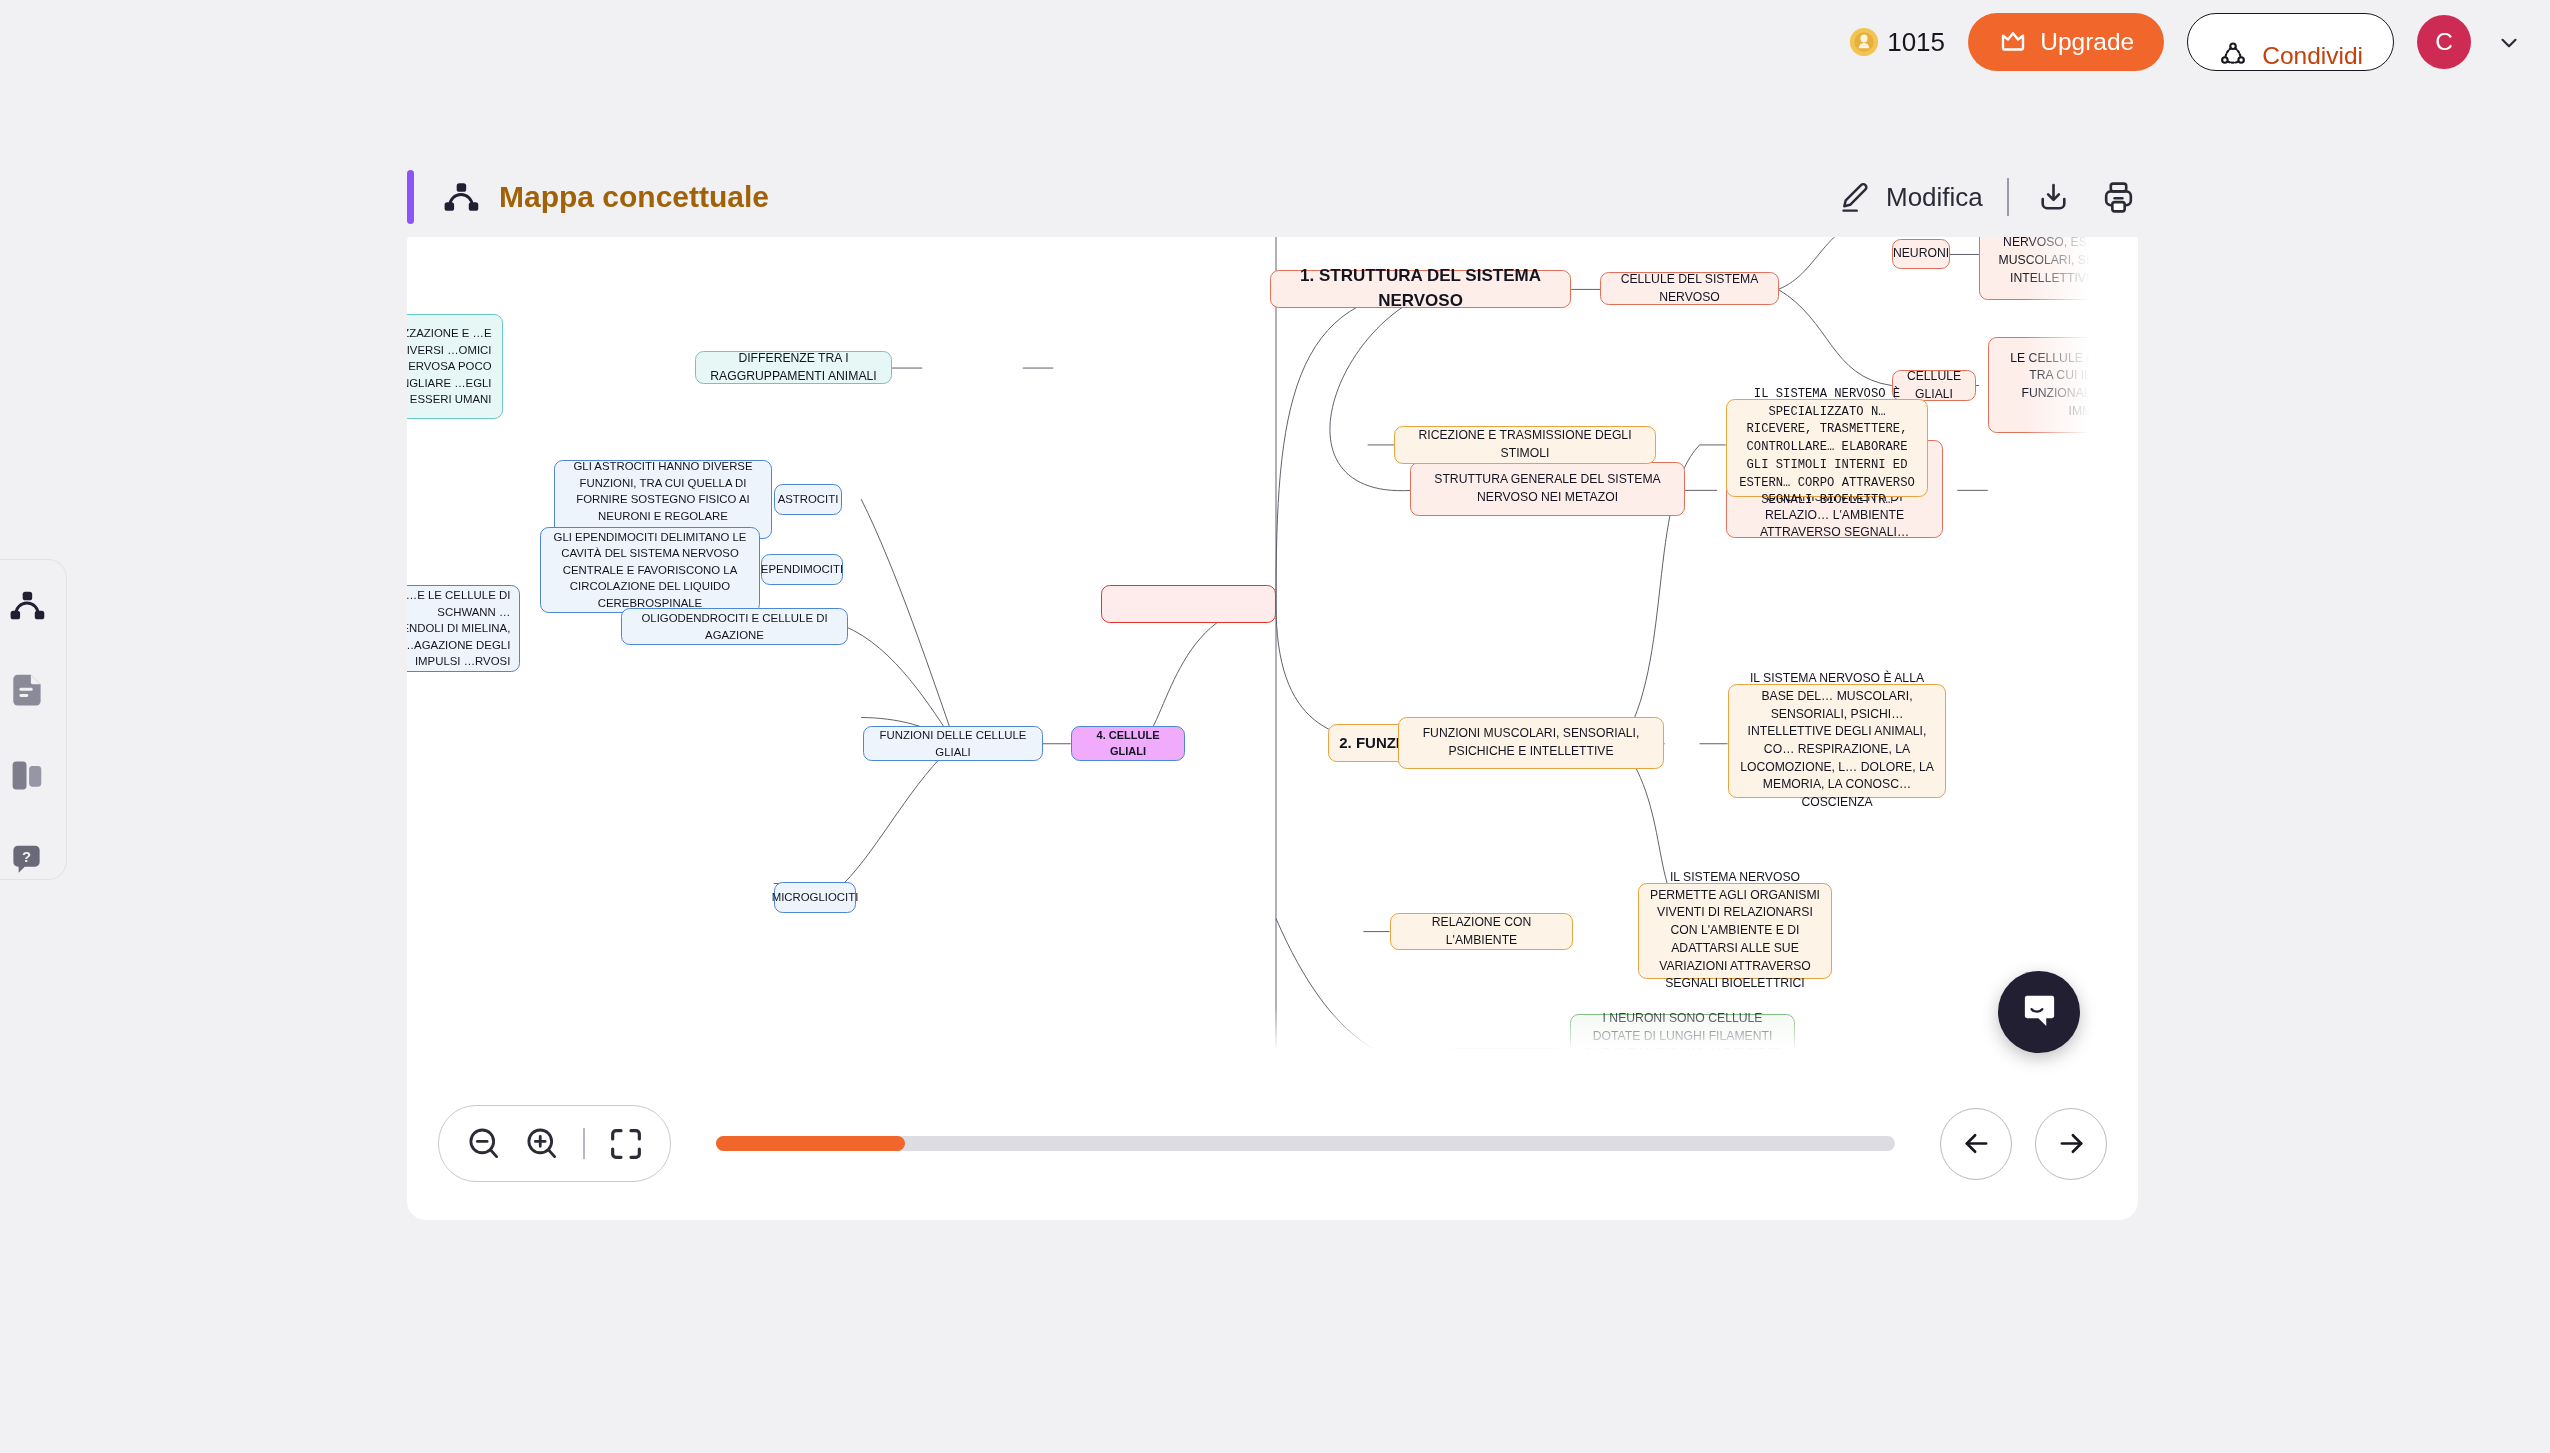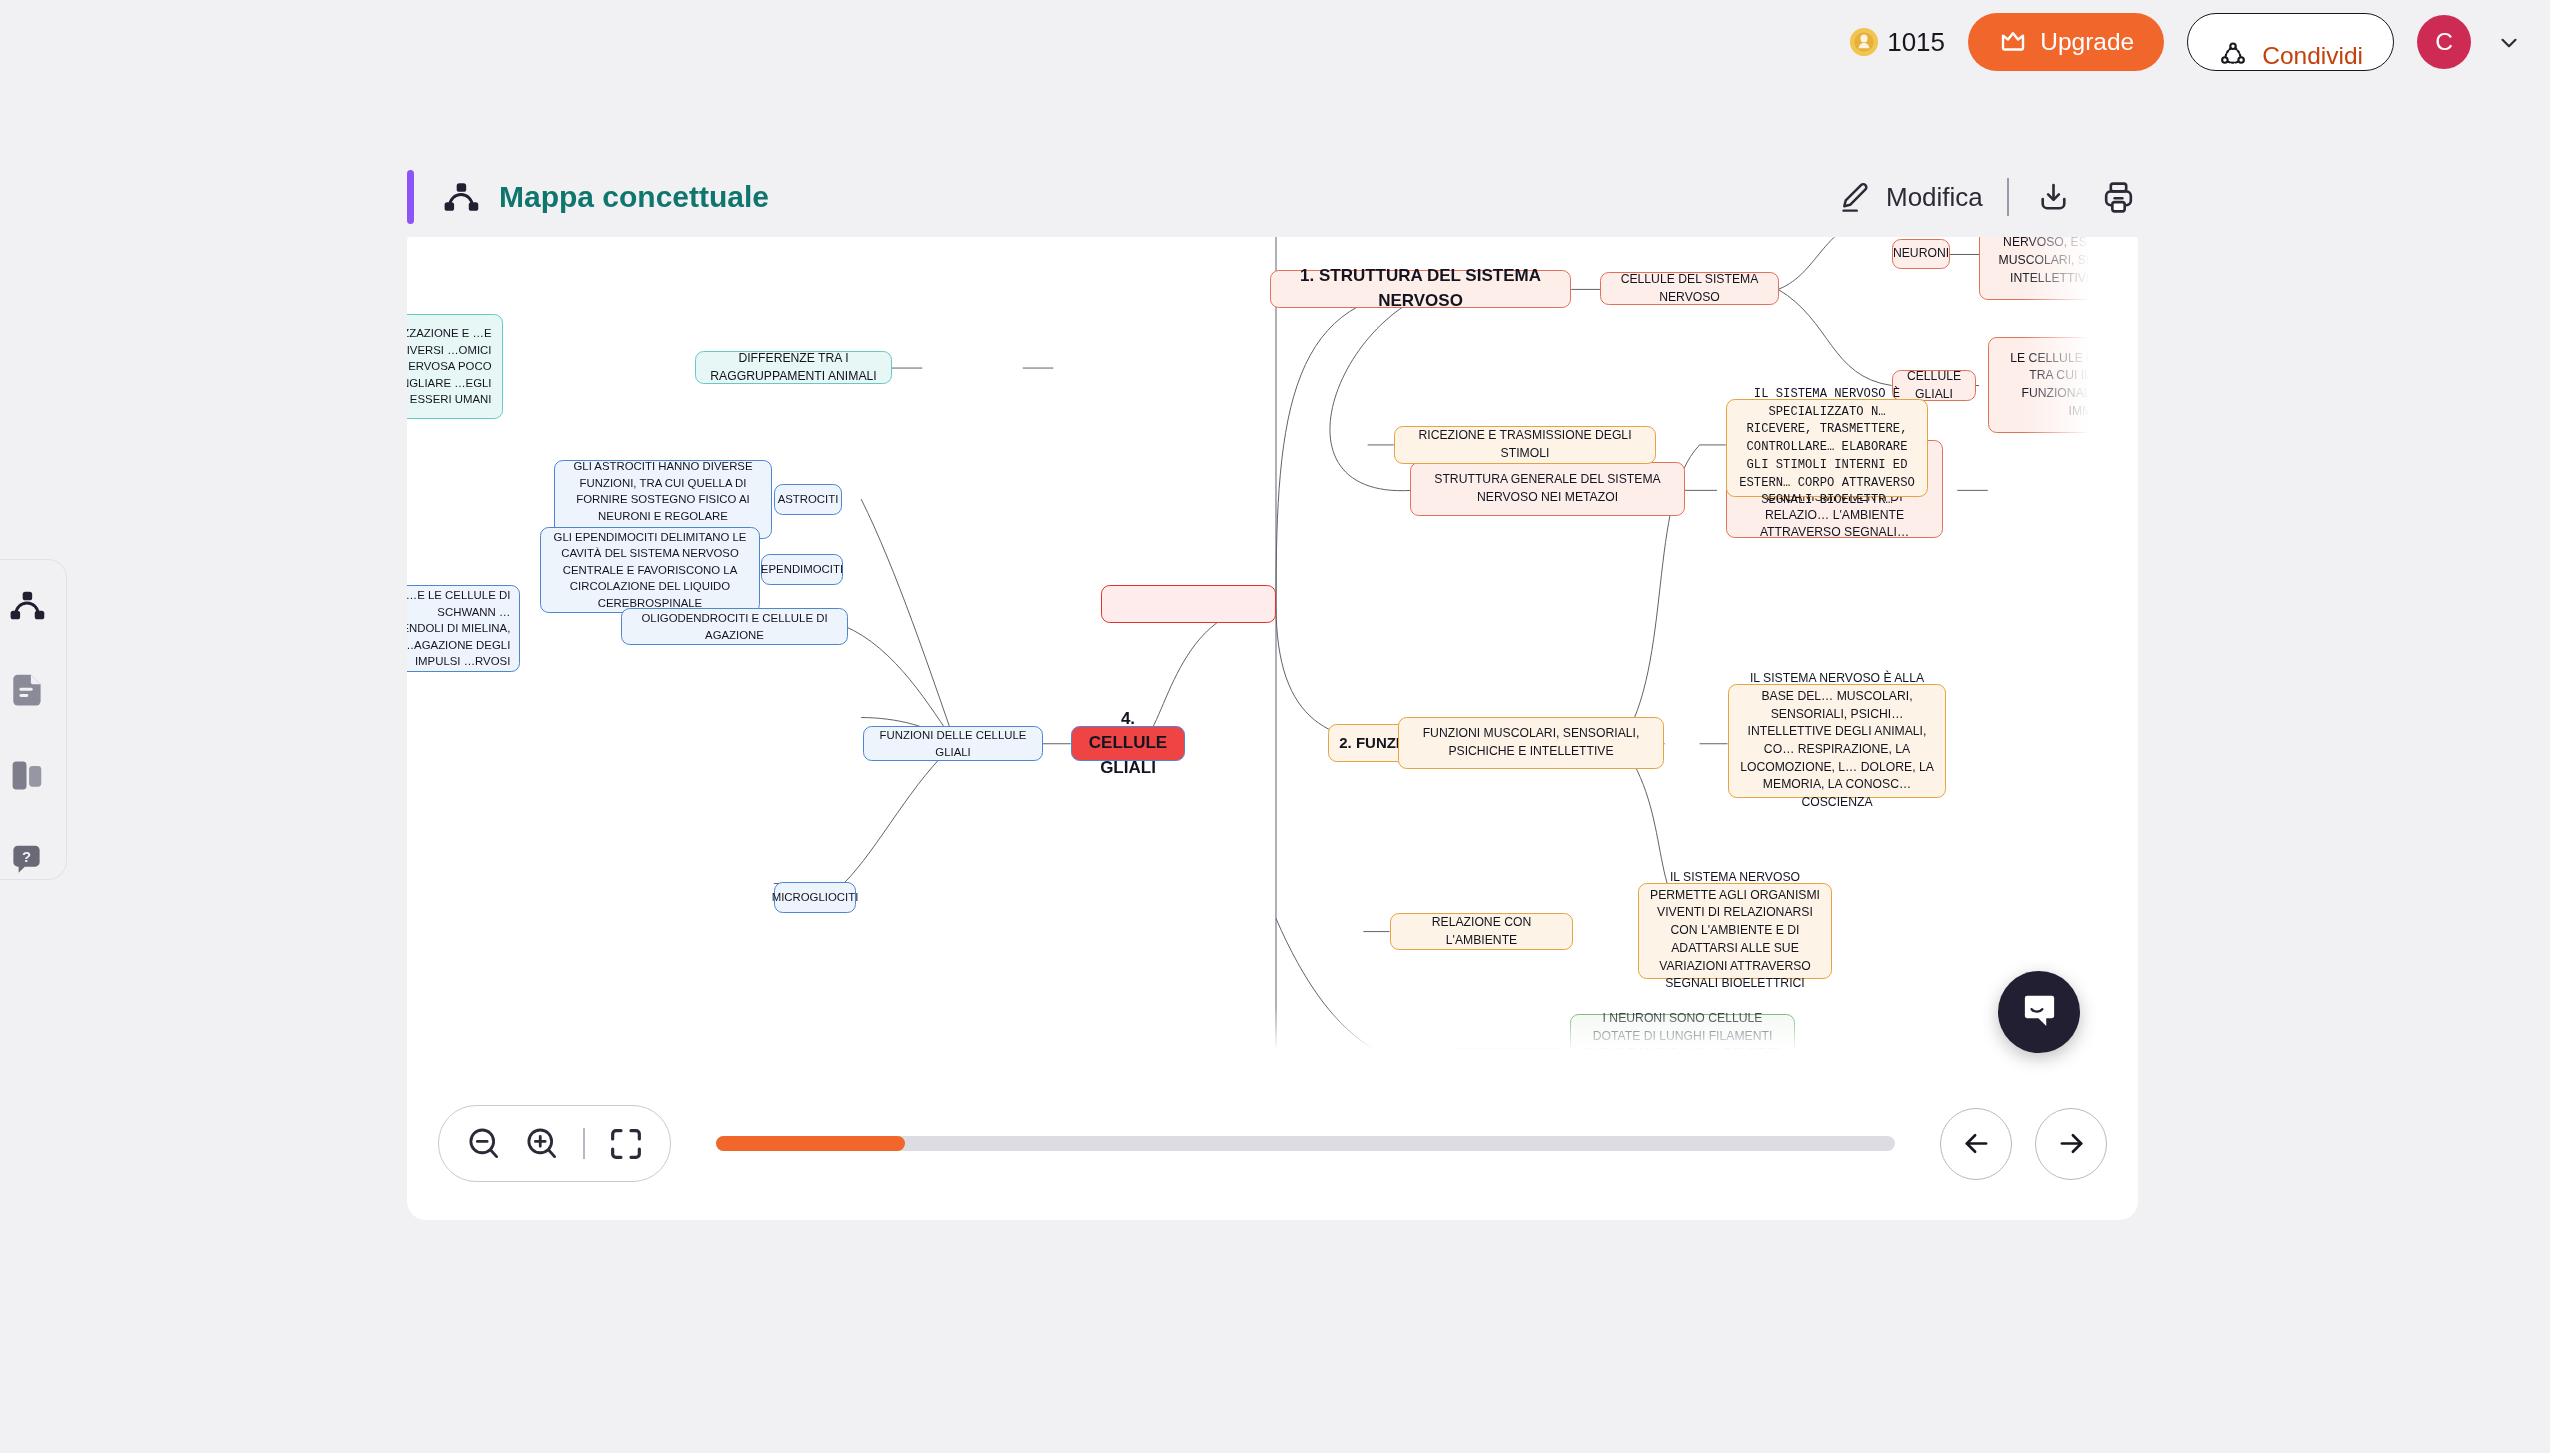--- a/index.html
+++ b/index.html
@@ -66,21 +66,21 @@
   }
   .rail-icon { width: 40px; height: 40px; display: flex; align-items: center; justify-content: center; cursor: pointer; }
   .rail-icon svg { display: block; }
 
   
   .card-wrap { position: absolute; left: 407px; top: 157px; width: 1731px; }
   .card-head { display: flex; align-items: center; height: 80px; }
   .accent-bar { width: 7px; height: 54px; background: #8d55f7; border-radius: 3.5px; }
   .card-head-title { display: flex; align-items: center; gap: 19px; margin-left: 28px; }
   .map-glyph { width: 38px; height: 38px; display:block; }
-  .card-title { font-size: 30px; font-weight: bold; color: #0f766e; }
+  .card-title { font-size: 30px; font-weight: bold; color: #a16207; }
   .card-head-actions { margin-left: auto; display: flex; align-items: center; gap: 24.5px; }
   .action-edit { display: flex; align-items: center; gap: 14px; cursor: pointer; }
   .action-edit-label { font-size: 26px; color: #2b2b38; }
   .vdiv { width: 1.7px; height: 38px; background: #9a9aa8; }
   .icon-btn { width: 40px; height: 40px; display:flex; align-items:center; justify-content:center; cursor: pointer; }
 
   
   .canvas {
     position: relative; width: 1731px; height: 830px;
     background: #fff; overflow: hidden;
@@ -94,21 +94,21 @@
     display: flex; align-items: center; justify-content: center;
     text-align: center;
     padding: 5.2px 8.7px;
     line-height: 1.45;
     color: #141420;
   }
   .node.root { background: #fdeceb; border-color: #e2342a; font-weight: bold; font-size: 20px; letter-spacing:0.3px; }
   .node.l1-red { background: #fdeeea; border-color: #e2705a; font-weight: bold; font-size: 17px; }
   .node.l1-orange { background: #fdf3e6; border-color: #e5a441; font-weight: bold; font-size: 15px; }
   .node.l1-teal { background: #e6f7f6; border-color: #67c9c7; font-weight: bold; font-size: 15px; }
-  .node.l1-blue { background: #ef4444; border-color: #4c86d4; font-weight: bold; font-size: 17px; }
+  .node.l1-blue { background: #f0abfc; border-color: #4c86d4; font-weight: bold; font-size: 11px; }
   .node.red { background: #fdeeea; border-color: #e2705a; font-size: 12.2px; }
   .node.orange { background: #fdf3e6; border-color: #e5a441; font-size: 12.2px; }
   .node.teal { background: #e6f7f6; border-color: #67c9c7; font-size: 12.2px; }
   .node.blue { background: #eef4fc; border-color: #4c86d4; font-size: 11.4px; }
   .node.green { background: #f2f8f2; border-color: #63ac63; font-size: 12.2px; }
   .node.sm { font-size: 11.4px; }
 
   .canvas-fade {
     position:absolute; right:0; top:0; width:115px; height:830px;
     background: linear-gradient(to right, rgba(255,255,255,0) 0%, #fff 58%);

